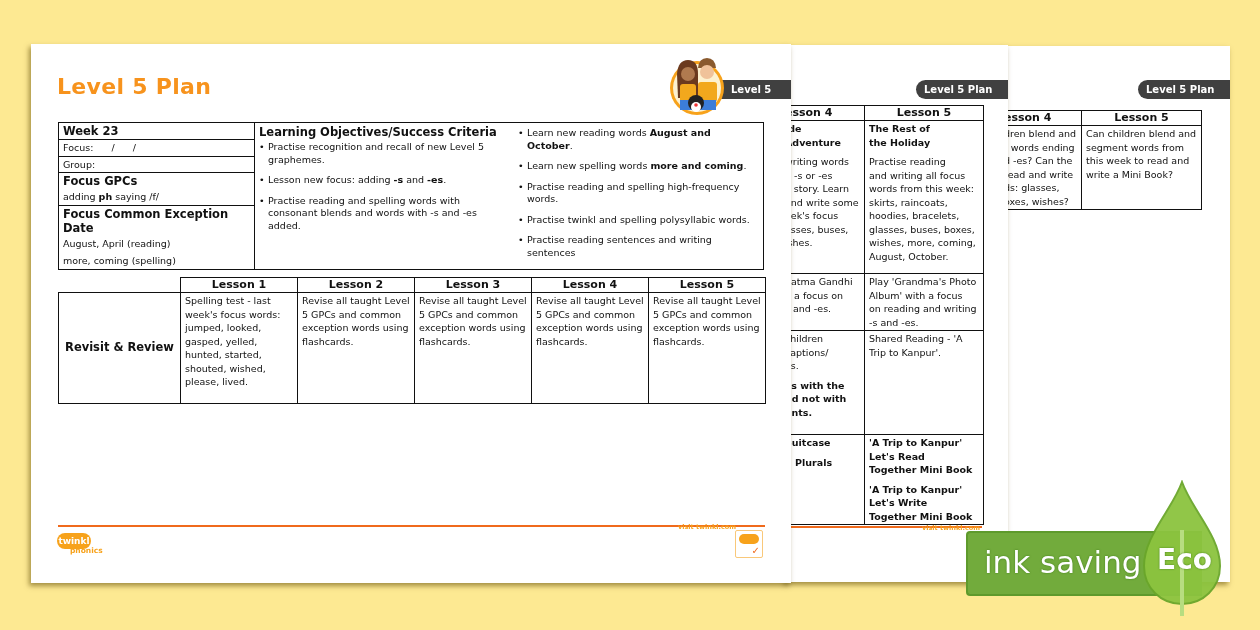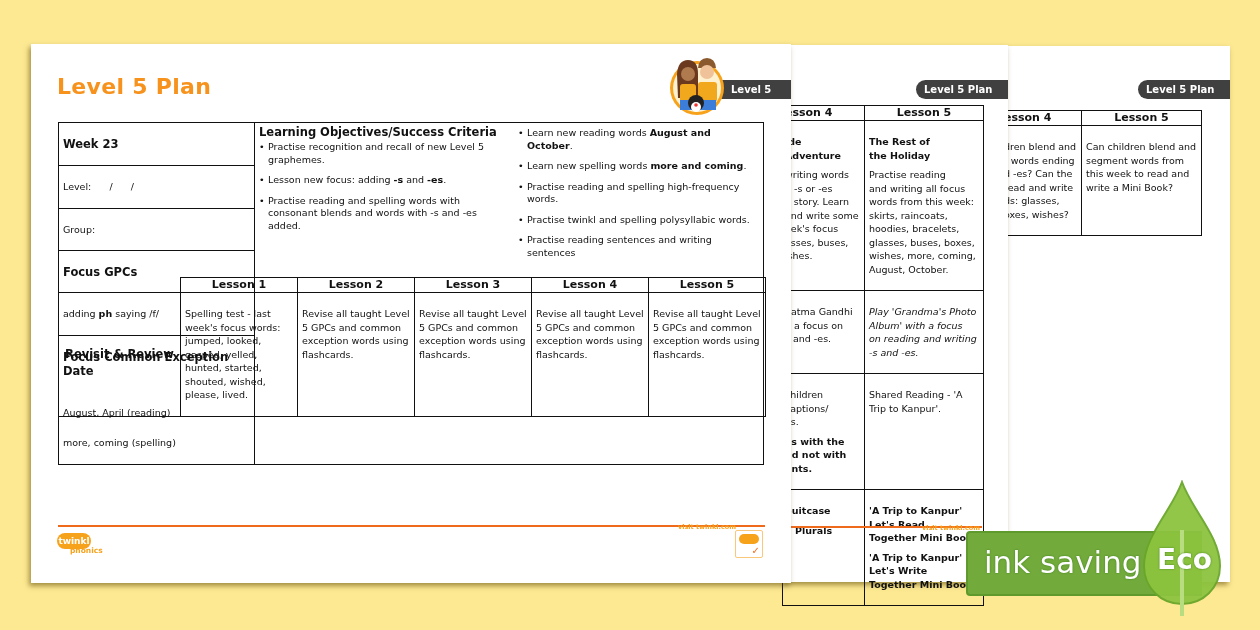--- a/index.html
+++ b/index.html
@@ -31,21 +31,21 @@
     padding-left: 8px;
     border-radius: 10px 0 0 10px;
   }
 
   table.grid { border-collapse: collapse; position: absolute; }
   table.grid td, table.grid th {
     border: 1.5px solid #111;
     vertical-align: top;
     font-size: 9.5px;
     line-height: 13.5px;
-    padding: 14px 4px;
+    padding: 1px 4px;
   }
   table.grid th {
     font-weight: bold;
     font-size: 11px;
     text-align: center;
     padding: 0;
     height: 15px;
     line-height: 14px;
   }
   .b { font-weight: bold; }
@@ -187,21 +187,21 @@
 hoodies, bracelets,
 glasses, buses, boxes,
 wishes, more, coming,
 August, October.</div>
       </td>
     </tr>
     <tr style="height:56px;">
       <td style="white-space:pre-line; padding-left:2px;">hatma Gandhi
 h a focus on
 s and -es.</td>
-      <td style="white-space:pre-line;font-style:italic;">Play 'Grandma's Photo
+      <td style="white-space:pre-line;">Play 'Grandma's Photo
 Album' with a focus
 on reading and writing
 -s and -es.</td>
     </tr>
     <tr style="height:104px;">
       <td style="padding-left:2px;">
         <div style="white-space:pre-line;">children
 captions/
 es.</div>
         <div class="b gap" style="white-space:pre-line;">ys with the
@@ -272,21 +272,21 @@
               <li><span>Learn new spelling words </span><span class="b">more and coming</span><span>.</span></li>
               <li>Practise reading and spelling high-frequency words.</li>
               <li>Practise twinkl and spelling polysyllabic words.</li>
               <li style="margin-bottom:0;">Practise reading sentences and writing sentences</li>
             </ul>
           </div>
         </div>
       </td>
     </tr>
     <tr>
-          <td style="white-space:pre;">Level:      /      /</td>
+          <td style="white-space:pre;">Focus:      /      /</td>
         </tr>
     <tr>
           <td>Group:</td>
         </tr>
     <tr>
           <td class="hd" style="border-bottom:none;">Focus GPCs</td>
         </tr>
     <tr>
           <td style="border-top:none;"><span>adding </span><span class="b">ph</span><span> saying /f/</span></td>
         </tr>

